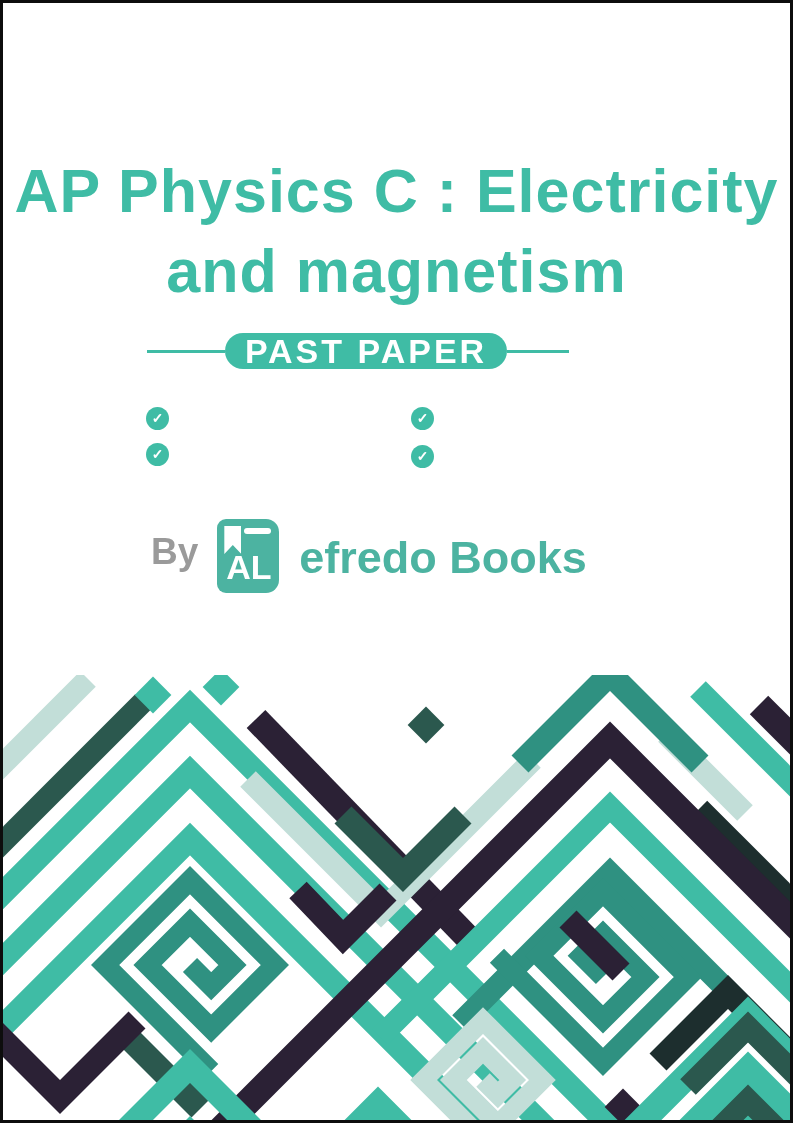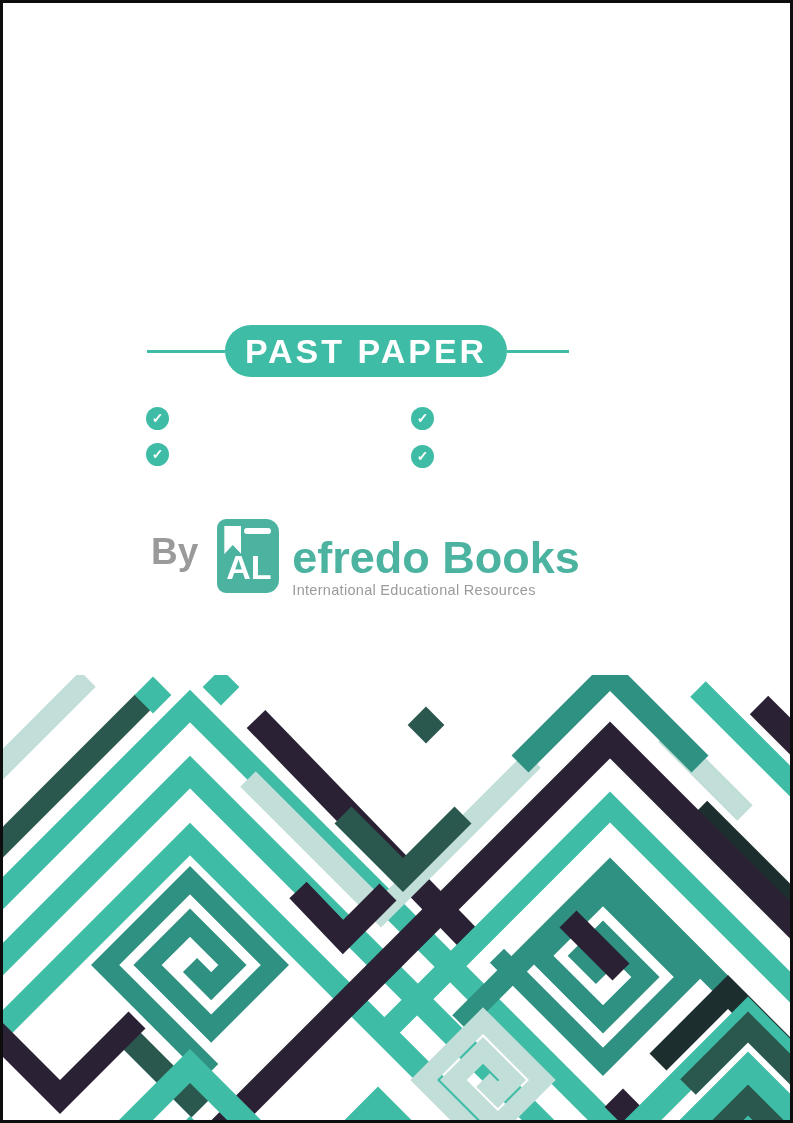--- a/index.html
+++ b/index.html
@@ -21,21 +21,21 @@
   }
   
   .badge-row{
     position:absolute;top:322px;left:144px;height:52px;
     display:flex;align-items:center;
   }
   .rule{display:block;height:3px;background:var(--teal);}
   .rule-left{width:78px;}
   .rule-right{width:62px;}
   .badge{
-    width:282px;height:52px;border-radius:26px;background:var(--teal);
+    width:282px;height:36px;border-radius:26px;background:var(--teal);
     color:#fff;font-size:34px;font-weight:bold;letter-spacing:3px;
     display:flex;align-items:center;justify-content:center;
   }
   
   .features{
     position:absolute;top:403px;left:143px;
     display:grid;grid-template-columns:265px auto;row-gap:12px;
   }
   .feature{display:flex;align-items:flex-start;}
   .check{
@@ -61,36 +61,39 @@
   }
   .ribbon{
     position:absolute;left:7px;top:7px;width:17px;height:28px;background:#fff;
     clip-path:polygon(0 0,100% 0,100% 100%,50% 68%,0 100%);
   }
   .pageline{position:absolute;left:27px;top:9px;width:27px;height:6px;background:#fff;border-radius:3px;}
   .mono{
     position:absolute;left:9px;bottom:6px;color:#fff;
     font-size:34px;font-weight:bold;letter-spacing:0;
   }
-  .wordmark-block{margin-left:13px;padding-top:15px;}
+  .wordmark-block{margin-left:20px;padding-top:15px;}
   .wordmark{font-size:45px;font-weight:bold;color:var(--logoteal);line-height:47px;}
   .tagline{font-size:14.5px;color:var(--graylight);letter-spacing:0.3px;margin-top:1px;}
   
   .maze{position:absolute;left:0;bottom:0;width:787px;height:445px;display:block;}
   .mz{fill:none;stroke-linejoin:miter;stroke-miterlimit:12;}
   .c-t{stroke:var(--teal);}   .c-sg{stroke:var(--sea);}
   .c-df{stroke:var(--forest);}.c-de{stroke:var(--inkgreen);}
   .c-pm{stroke:var(--mint);}  .c-dp{stroke:var(--plum);}
   .f-t{fill:var(--teal);} .f-df{fill:var(--forest);} .f-dp{fill:var(--plum);}
 </style>
 </head>
 <body>
 
 <div class="page">
 
+  <h1 class="title"><span>AP Physics C : Electricity</span><br>
+    <span>and magnetism</span>
+  </h1>
 
   <div class="badge-row">
     <span class="rule rule-left"></span>
     <span class="badge">PAST PAPER</span>
     <span class="rule rule-right"></span>
   </div>
 
   <div class="features">
     <div class="feature">
       <span class="check">✓</span>
@@ -109,21 +112,20 @@
   <div class="byline">
     <span class="by">By</span>
     <div class="logo">
       <div class="book">
         <div class="ribbon"></div>
         <div class="pageline"></div>
         <span class="mono">AL</span>
       </div>
       <div class="wordmark-block">
         <div class="wordmark">efredo Books</div>
-        <div class="tagline">International Educational Resources</div>
       </div>
     </div>
   </div>
 
   <svg class="maze" viewBox="0 0 787 445" preserveAspectRatio="none" aria-hidden="true">
 
     <g>
       <path class="mz c-t" stroke-width="23" d="M -373 591 L 187 31 L 747 591"></path>
       <path class="mz c-t" stroke-width="23" d="M -373 657 L 187 97 L 747 657"></path>
       <path class="mz c-t" stroke-width="23" d="M -373 724 L 187 164 L 747 724"></path>

